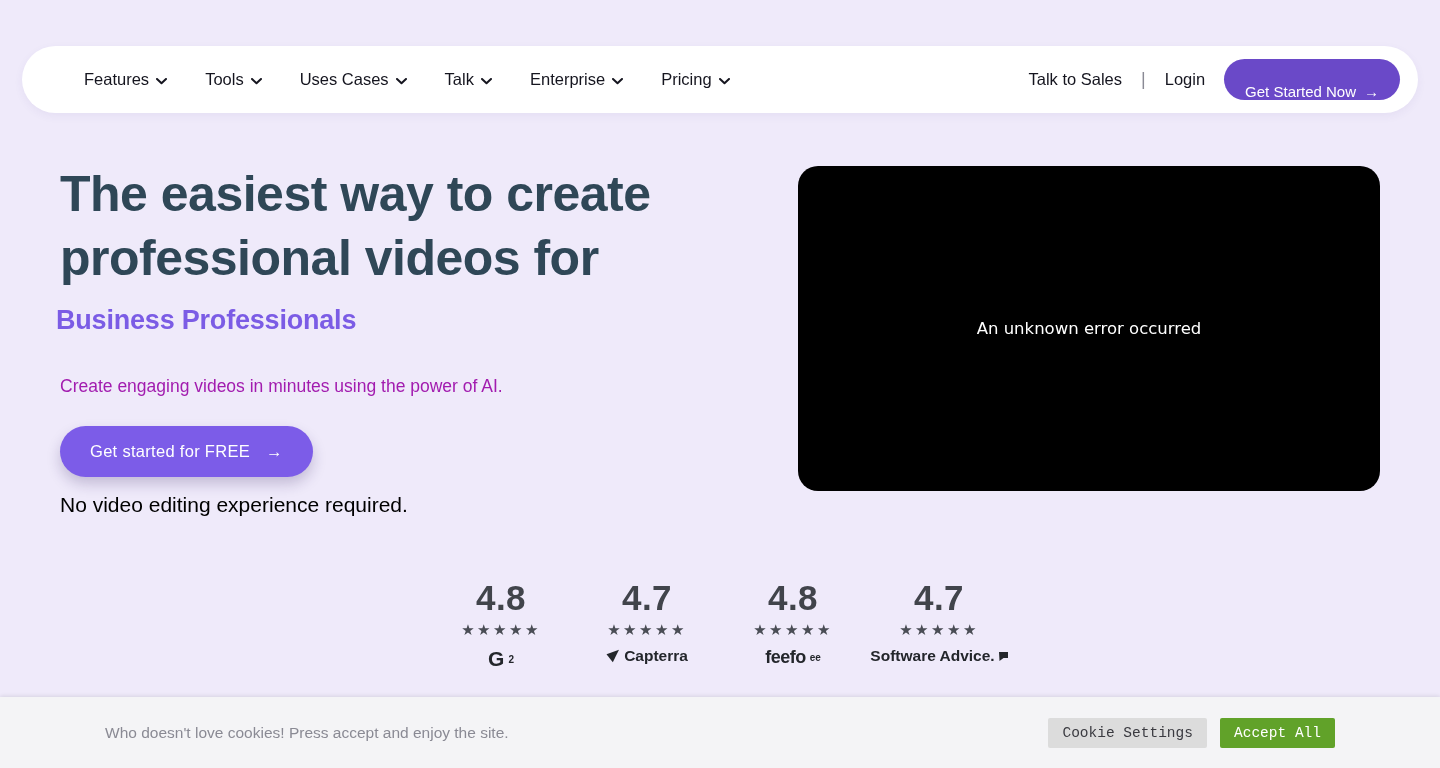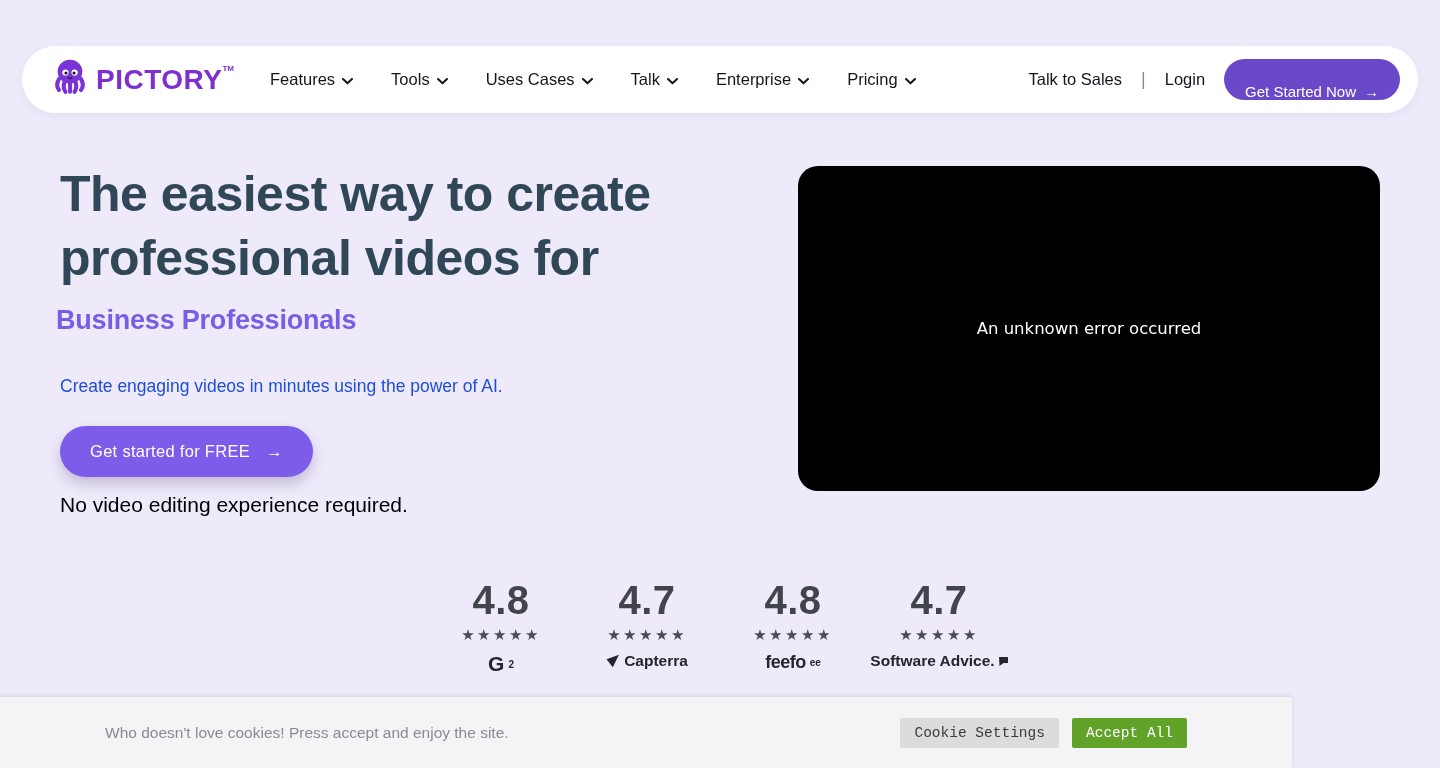--- a/index.html
+++ b/index.html
@@ -61,21 +61,21 @@
     letter-spacing: -0.5px;
   }
   .hero-title span { display: block; }
   .hero-highlight {
     font-size: 27px;
     font-weight: bold;
     color: #7B5CE5;
     margin: 15px 0 0 -4px;
     letter-spacing: -0.2px;
   }
-  .hero-sub { margin-top: 40px; font-size: 17.5px; color: #1d4ed8; }
+  .hero-sub { margin-top: 40px; font-size: 17.5px; color: #a21caf; }
   .hero-cta {
     margin-top: 29px;
     display: inline-flex; align-items: center; gap: 16px;
     background: #7C5CE8; color: #ffffff;
     border: none; cursor: pointer;
     border-radius: 27px;
     height: 51px; padding: 0 30px;
     font-size: 16.5px; letter-spacing: 0.3px;
     font-family: "Liberation Sans", sans-serif;
     box-shadow: 0 7px 14px rgba(40, 25, 90, 0.22);
@@ -95,73 +95,56 @@
   .video-error { color: #ffffff; font-size: 16.5px; font-family: "DejaVu Sans", sans-serif; }
 
   
   .ratings {
     position: absolute;
     top: 578px; left: 50%;
     transform: translateX(-50%);
     display: flex;
   }
   .badge { width: 146px; text-align: center; }
-  .badge-score { font-size: 40px; font-weight: bold; color: #41444B; letter-spacing: 0.5px; }
+  .badge-score { font-size: 35px; font-weight: bold; color: #41444B; letter-spacing: 0.5px; }
   .badge-stars { margin-top: 3px; font-size: 15px; color: #4A4D55; letter-spacing: 2.5px; }
   .badge-logo {
     margin-top: 8px;
     display: flex; align-items: center; justify-content: center; gap: 4px;
     font-size: 15.5px; font-weight: bold; color: #23262B;
   }
   .badge-logo .g2-mark { font-size: 21px; font-weight: bold; }
   .badge-logo sup { font-size: 10px; font-weight: bold; }
   .badge-logo .feefo-mark { font-size: 18px; font-weight: bold; letter-spacing: -0.5px; }
 
   
   .cookie-banner {
     position: absolute;
     left: 0; bottom: 0;
-    width: 1292px; height: 71px;
+    width: 1440px; height: 71px;
     background: #F4F4F6;
     box-shadow: 0 -1px 4px rgba(0,0,0,0.10);
     display: flex; align-items: center;
   }
   .cookie-msg { margin-left: 105px; font-size: 15.5px; color: #8A8A94; }
   .cookie-actions { margin-left: auto; margin-right: 105px; display: flex; gap: 13px; }
   .cookie-btn {
     border: none; cursor: pointer;
     height: 30px; padding: 0 14px;
     font-size: 14.5px;
     border-radius: 2px;
     font-family: Liberation Mono, monospace;
   }
   .cookie-btn.settings { background: #DCDCDC; color: #3A3A40; }
   .cookie-btn.accept { background: #61A229; color: #ffffff; }
 </style>
 </head>
 <body>
 
 <header class="nav">
-  <div class="brand">
-    <svg viewBox="0 0 48 48">
-      <ellipse cx="24" cy="17" rx="13.5" ry="13" fill="#7A34D6"></ellipse>
-      <path d="M12 25 q-4 7 0 12" stroke="#7A34D6" stroke-width="4.5" fill="none" stroke-linecap="round"></path>
-      <path d="M18 28 q-2 7 1 11" stroke="#7A34D6" stroke-width="4.5" fill="none" stroke-linecap="round"></path>
-      <path d="M24 29 q0 6 0 10" stroke="#7A34D6" stroke-width="4.5" fill="none" stroke-linecap="round"></path>
-      <path d="M30 28 q2 7 -1 11" stroke="#7A34D6" stroke-width="4.5" fill="none" stroke-linecap="round"></path>
-      <path d="M36 25 q4 7 0 12" stroke="#7A34D6" stroke-width="4.5" fill="none" stroke-linecap="round"></path>
-      <circle cx="19" cy="18" r="3.4" fill="#ffffff"></circle>
-      <circle cx="29" cy="18" r="3.4" fill="#ffffff"></circle>
-      <circle cx="19.6" cy="18.6" r="1.7" fill="#17121d"></circle>
-      <circle cx="28.4" cy="18.6" r="1.7" fill="#17121d"></circle>
-      <path d="M22 23.5 q2 1.8 4 0" stroke="#17121d" stroke-width="1.2" fill="none" stroke-linecap="round"></path>
-    </svg>
-    <span class="brand-word">PICTORY</span>
-    <span class="brand-tm">TM</span>
-  </div>
 
   <nav class="nav-menu">
     <div class="nav-item">
       <span class="nav-item-label">Features</span>
       <svg class="chev" width="11" height="7" viewBox="0 0 11 7">
           <path d="M1 1 L5.5 5.3 L10 1" stroke="#15151f" stroke-width="2" fill="none" stroke-linecap="round" stroke-linejoin="round"></path>
         </svg>
     </div>
     <div class="nav-item">
       <span class="nav-item-label">Tools</span>

